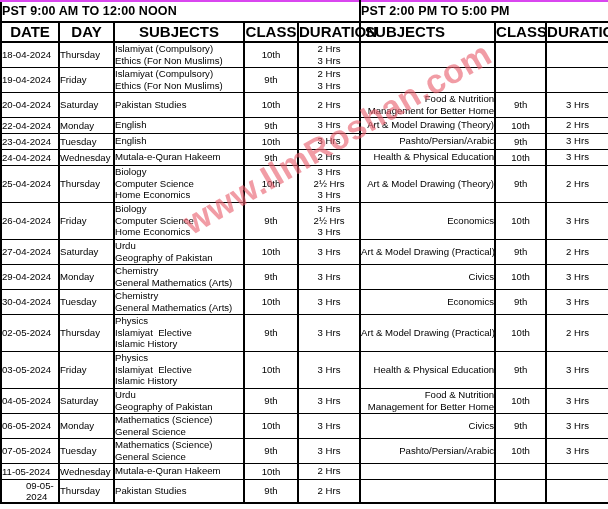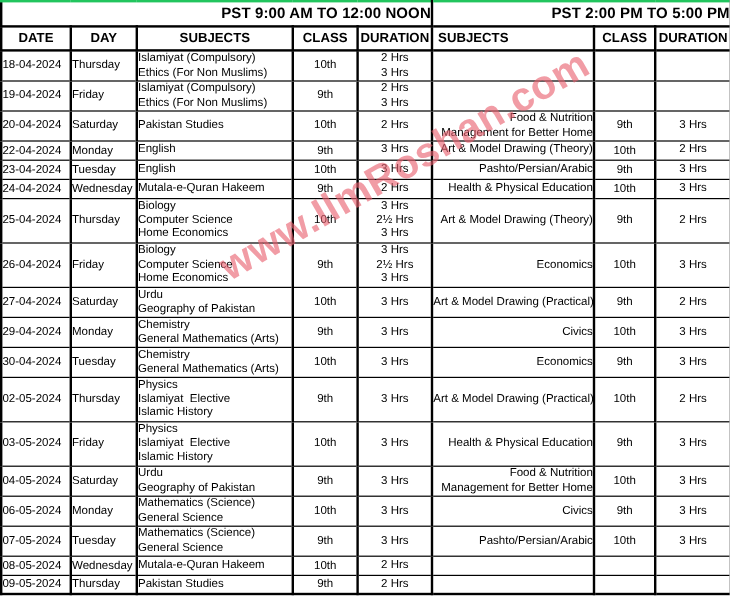--- a/index.html
+++ b/index.html
@@ -37,35 +37,35 @@
     border-top: 1px solid #000;
     border-bottom: 1px solid #000;
     padding: 0;
     font-weight: normal;
     vertical-align: middle;
     background: transparent;
   }
 
   
   tr.session-row td {
-    border-top: 2px solid #22c55e;
+    border-top: 2px solid #d946ef;
     border-bottom: 2px solid #000;
-    text-align: right;
+    text-align: left;
     font-size: 12.5px;
     font-weight: bold;
     letter-spacing: 0.1px;
     height: 19px;
     line-height: 19px;
     color: #000;
   }
 
   
   tr.colhead-row td {
     border-bottom: 2px solid #000;
-    font-size: 11px;
+    font-size: 15px;
     font-weight: bold;
     height: 18px;
     line-height: 18px;
     color: #000;
     text-align: center;
   }
   tr.colhead-row td.left-subj { text-align: center; padding-left: 0; }
   tr.colhead-row td.right-subj { text-align: left; padding-left: 4px; }
 
   
@@ -577,21 +577,21 @@
             </span>
           </td>
           <td class="c-rclass">10th</td>
           <td class="c-rdur">
             <span class="lines">
               <span>3 Hrs</span>
             </span>
           </td>
         </tr>
         <tr class="data-row" style="height: 16px;">
-          <td class="c-date">08-05-2024</td>
+          <td class="c-date">11-05-2024</td>
           <td class="c-day">Wednesday</td>
           <td class="c-subj">
             <span class="lines">
               <span>Mutala-e-Quran Hakeem</span>
             </span>
           </td>
           <td class="c-class">10th</td>
           <td class="c-dur">
             <span class="lines">
               <span>2 Hrs</span>
@@ -599,21 +599,21 @@
           </td>
           <td class="c-rsubj">
             <span class="lines"></span>
           </td>
           <td class="c-rclass"></td>
           <td class="c-rdur">
             <span class="lines"></span>
           </td>
         </tr>
         <tr class="data-row" style="height: 16px;">
-          <td class="c-date" style="border-bottom: 2px solid rgb(0, 0, 0);">09-05-2024</td>
+          <td class="c-date" style="border-bottom: 2px solid rgb(0, 0, 0); padding-left: 24px;">09-05-2024</td>
           <td class="c-day" style="border-bottom: 2px solid rgb(0, 0, 0);">Thursday</td>
           <td class="c-subj" style="border-bottom: 2px solid rgb(0, 0, 0);">
             <span class="lines">
               <span>Pakistan Studies</span>
             </span>
           </td>
           <td class="c-class" style="border-bottom: 2px solid rgb(0, 0, 0);">9th</td>
           <td class="c-dur" style="border-bottom: 2px solid rgb(0, 0, 0);">
             <span class="lines">
               <span>2 Hrs</span>

